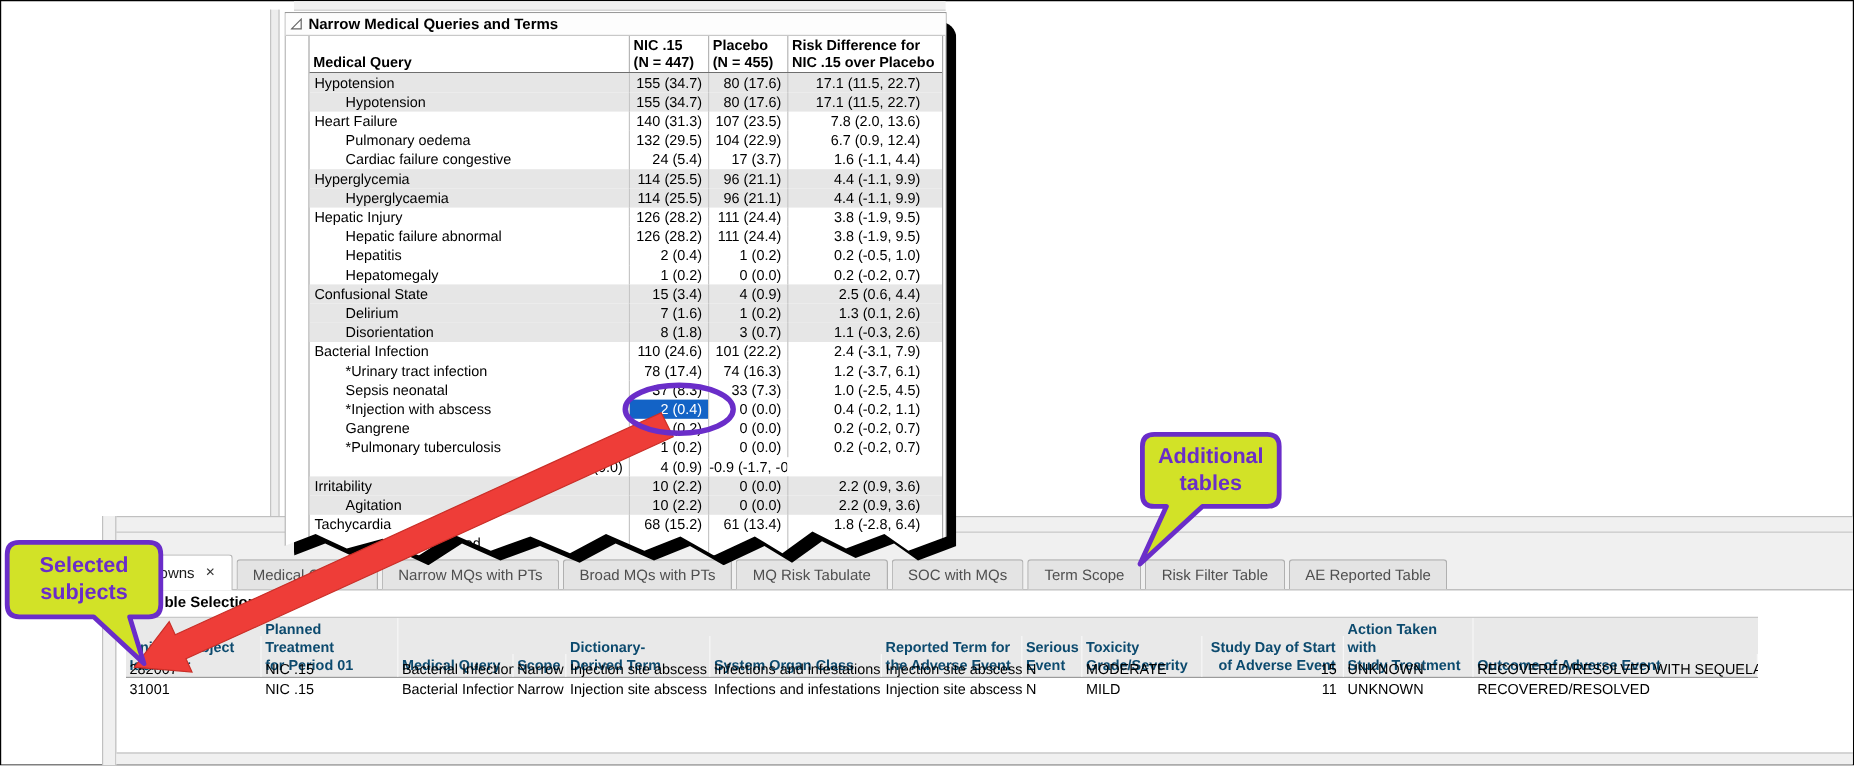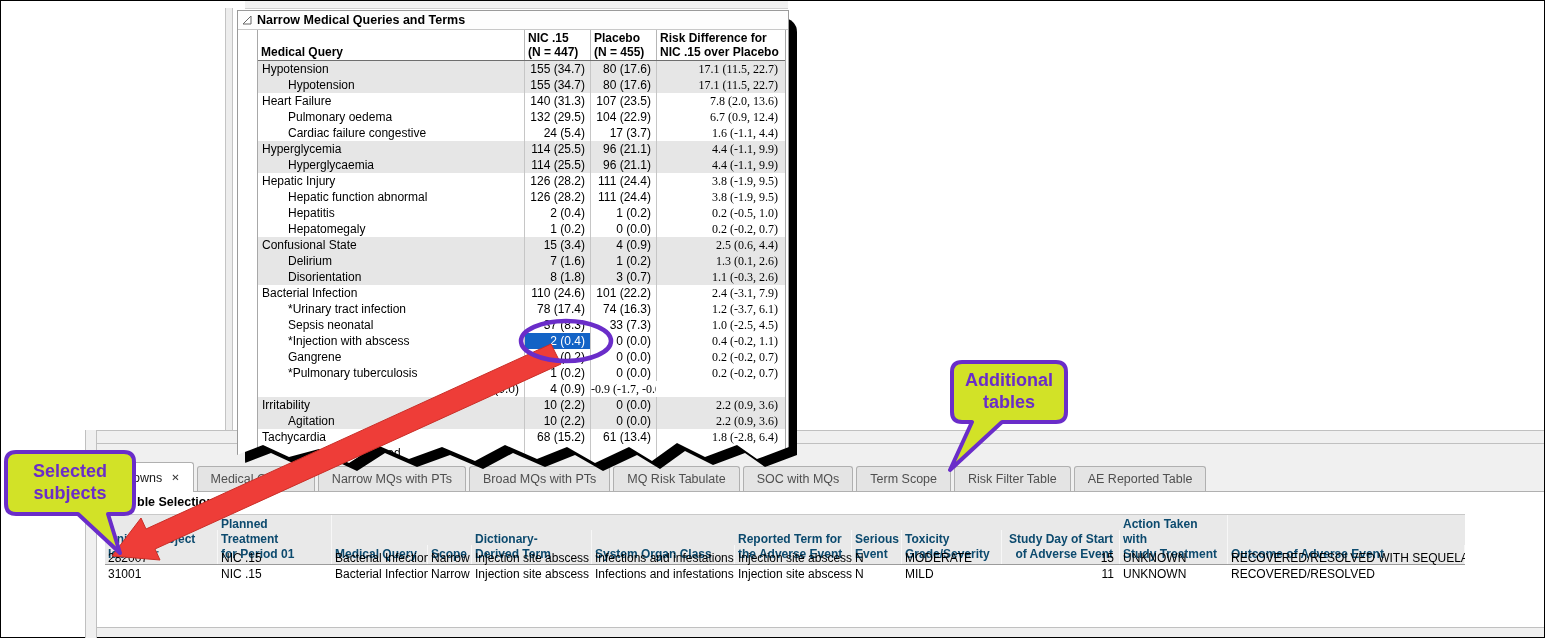--- a/index.html
+++ b/index.html
@@ -76,21 +76,21 @@
   .mq-head .c{font-size:12px;font-weight:bold;line-height:14px;white-space:pre-line;padding:1px 2px 1px 3px;}
   .mq-head .c.mqh{align-self:end;}
   .mq-head .c + .c{border-left:1px solid #b6b6b6;}
 
   .mq-row{display:grid;grid-template-columns:266px 66px 66px 1fr;height:16px;}
   .mq-row .c{font-size:12px;line-height:16px;color:#000;white-space:nowrap;overflow:hidden;}
   .mq-row .c + .c{border-left:1px solid #c6c6c6;}
   .mq-row .term{padding-left:4px;}
   .mq-row .term.ind{padding-left:30px;}
   .mq-row .num{text-align:right;padding-right:5px;}
-  .mq-row .risk{text-align:right;padding-right:7px;font-family:Liberation Serif, serif;}
+  .mq-row .risk{text-align:right;padding-right:18px;}
   .mq-row.shaded .c{background:#e6e6e6;}
   .mq-row .num.sel{background:var(--selection-blue);color:#fff;}
   .mq-row .term.frag{padding-left:100px;}
 
   .overlay{position:absolute;left:0;top:0;width:1545px;height:638px;z-index:20;pointer-events:none;}
   .callout-text{font-size:18px;font-weight:bold;fill:var(--callout-border);text-anchor:middle;
                 font-family:"Liberation Sans","DejaVu Sans",sans-serif;}
 </style>
 </head>
 <body>
@@ -262,21 +262,21 @@
     <div class="c num">96 (21.1)</div>
     <div class="c risk">4.4 (-1.1, 9.9)</div>
   </div>
           <div class="mq-row">
     <div class="c term">Hepatic Injury</div>
     <div class="c num">126 (28.2)</div>
     <div class="c num">111 (24.4)</div>
     <div class="c risk">3.8 (-1.9, 9.5)</div>
   </div>
           <div class="mq-row">
-    <div class="c term ind">Hepatic function abnormal</div>
+    <div class="c term ind">Hepatic failure abnormal</div>
     <div class="c num">126 (28.2)</div>
     <div class="c num">111 (24.4)</div>
     <div class="c risk">3.8 (-1.9, 9.5)</div>
   </div>
           <div class="mq-row">
     <div class="c term ind">Hepatitis</div>
     <div class="c num">2 (0.4)</div>
     <div class="c num">1 (0.2)</div>
     <div class="c risk">0.2 (-0.5, 1.0)</div>
   </div>

